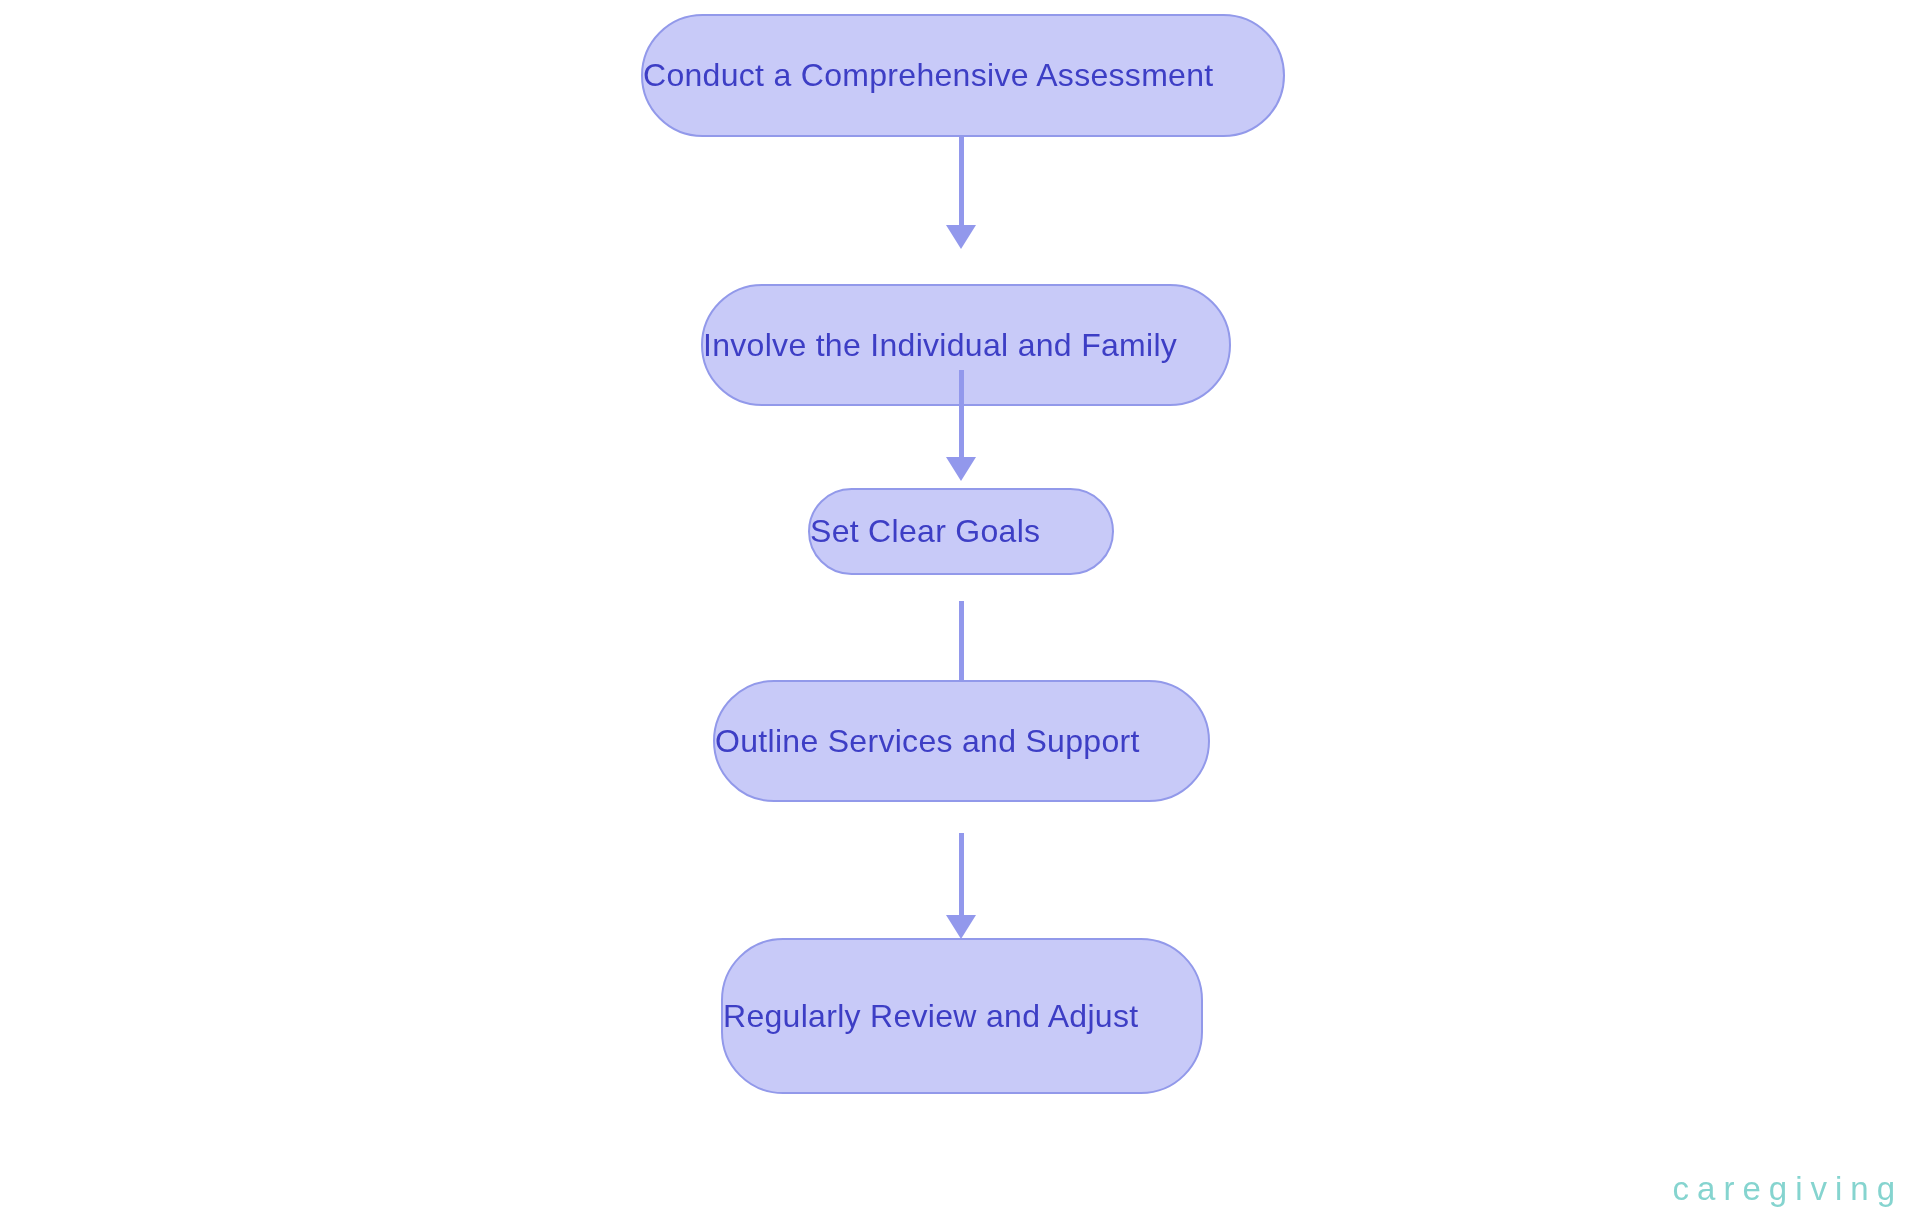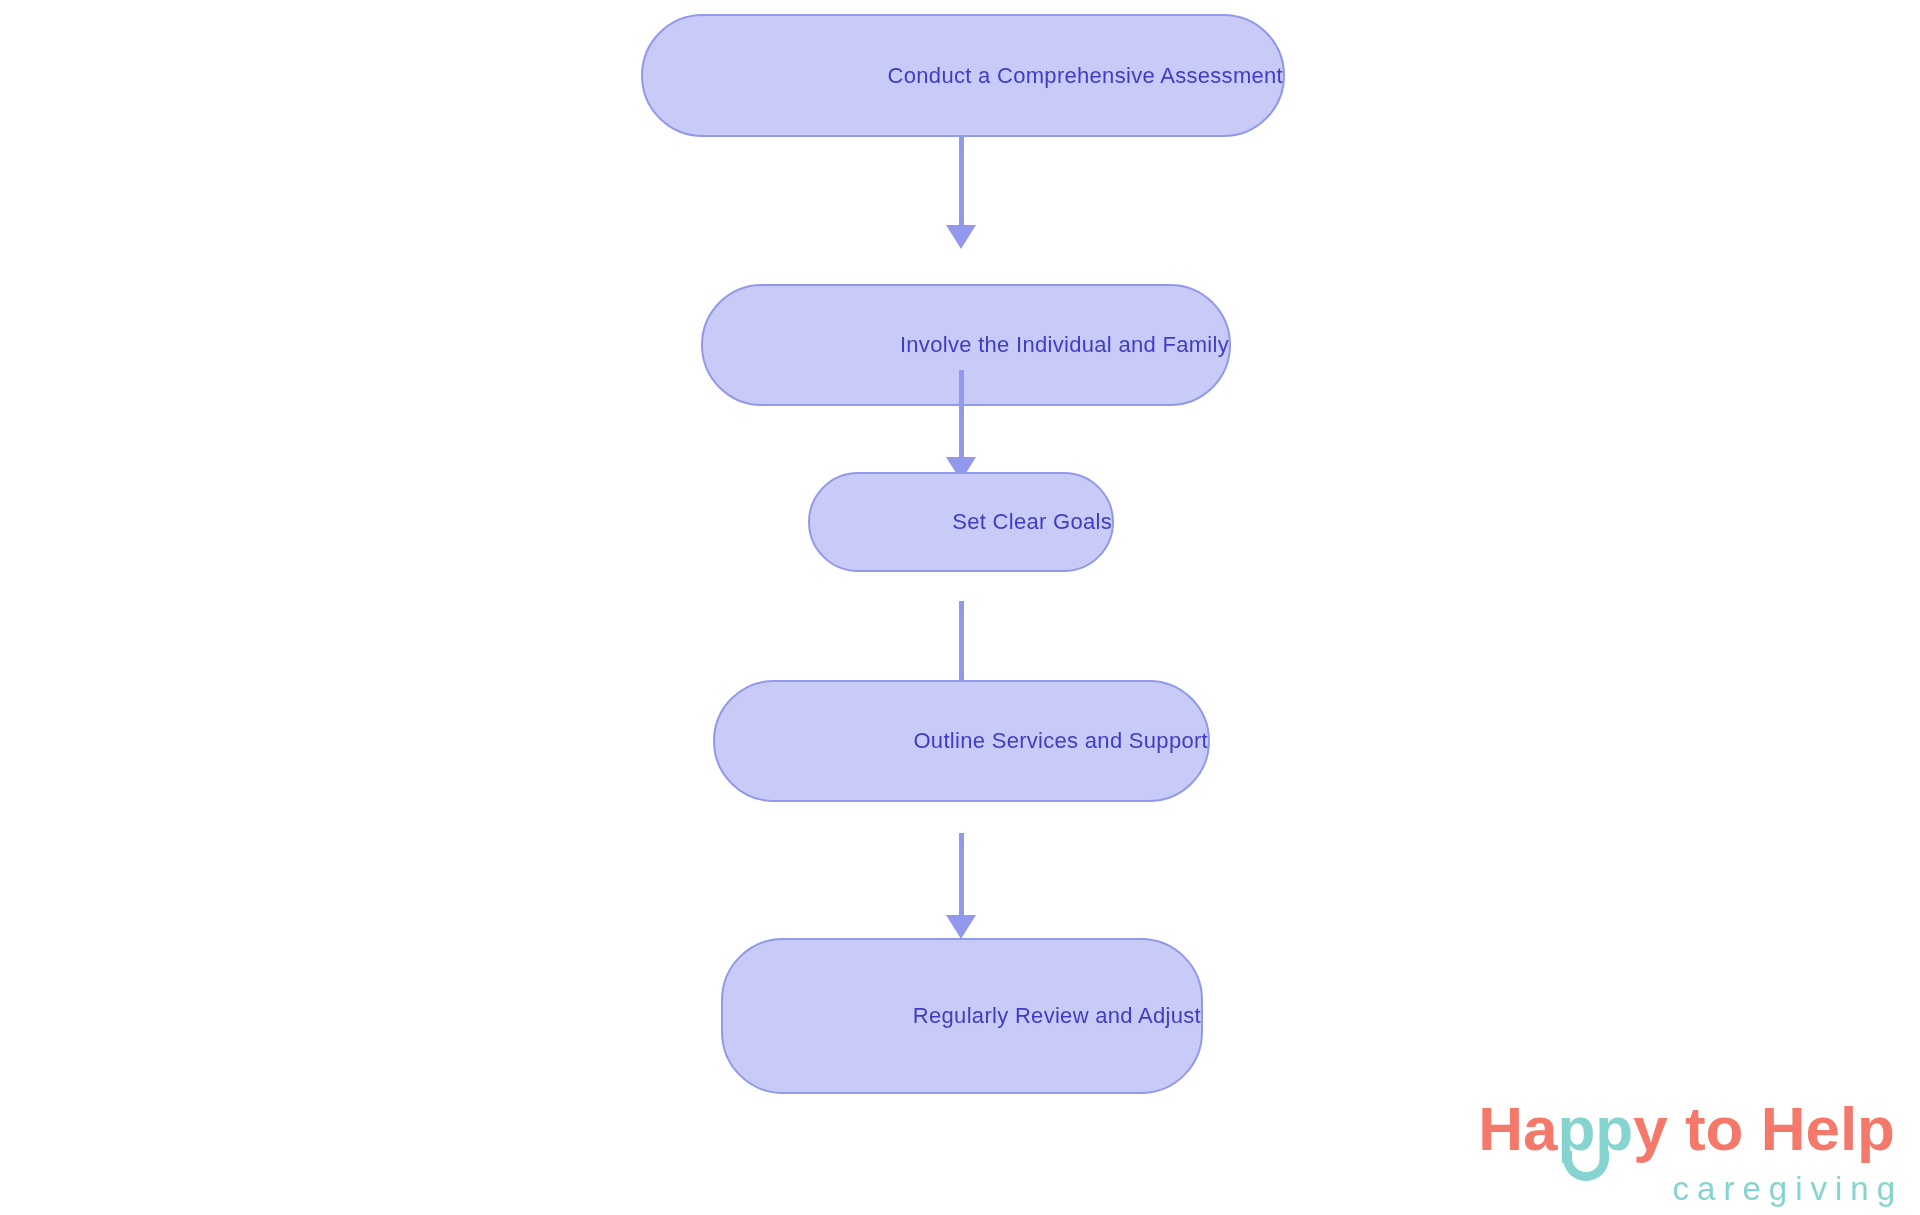--- a/index.html
+++ b/index.html
@@ -24,30 +24,30 @@
   }
 
   
   .flow-node {
     position: absolute;
     background: var(--node_fill);
     border: 2px solid var(--node_border);
     border-radius: 62px;
     display: flex;
     align-items: center;
-    justify-content: flex-end;
+    justify-content: flex-start;
     color: var(--node_text);
-    font-size: 22px;
+    font-size: 32px;
     letter-spacing: 0.3px;
     white-space: nowrap;
     text-align: center;
   }
   .n1 { left: 641px; top: 14px;  width: 644px; height: 123px; }
   .n2 { left: 701px; top: 248px; width: 530px; height: 122px; margin-top: 36px; }
-  .n3 { left: 808px; top: 472px; width: 306px; height: 100px; }
+  .n3 { left: 808px; top: 488px; width: 306px; height: 87px; }
   .n4 { left: 713px; top: 680px; width: 497px; height: 122px; }
   .n5 { left: 721px; top: 938px; width: 482px; height: 156px; }
 
   
   .flow-arrow {
     position: absolute;
     left: 946px;
     width: 30px;
     display: flex;
     flex-direction: column;
@@ -149,17 +149,16 @@
   <div class="flow-arrow a4">
     <div class="shaft"></div>
     <div class="head"></div>
   </div>
 
   <div class="flow-node n5">
     <span>Regularly Review and Adjust</span>
   </div>
 
   <div class="logo">
-    <div class="logo-main"><span>Ha</span><span class="pp"><span>pp</span><span class="smile"></span></span><span>y to Help</span></div>
     <div class="logo-sub">caregiving</div>
   </div>
 
 </div>
 
 </body></html>

